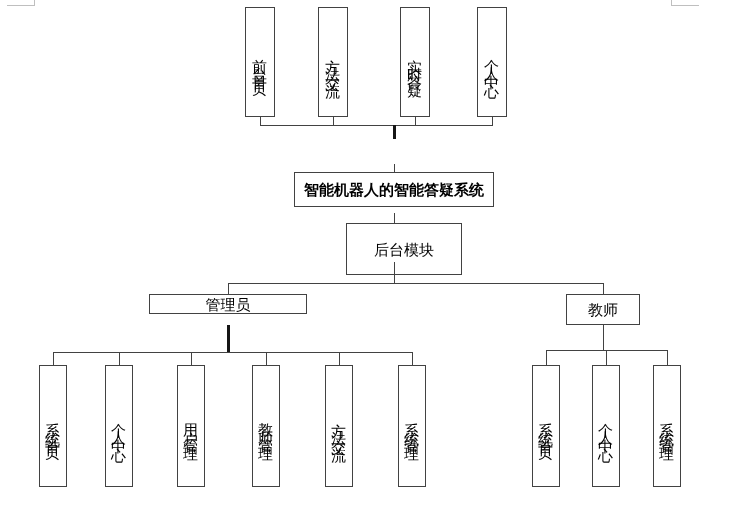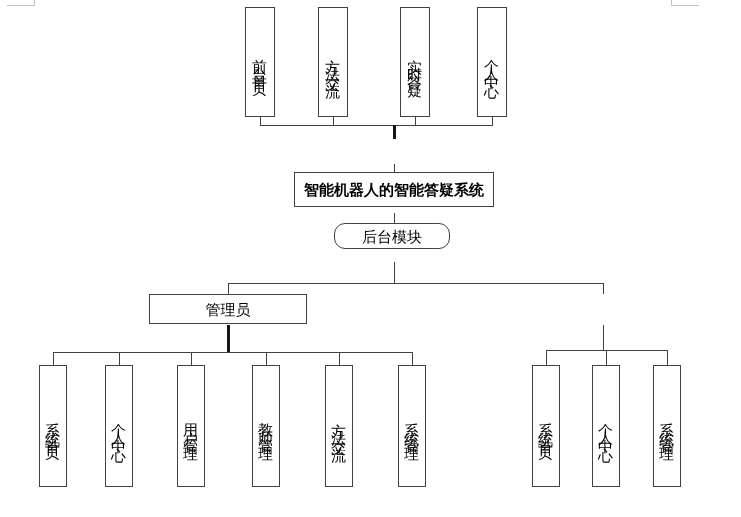--- a/index.html
+++ b/index.html
@@ -73,28 +73,29 @@
   <div class="line" style="left:259.5px; top:125px; width:233px; height:1px;"></div>
   <div class="line bold" style="left:392.5px; top:125px; width:3px; height:14px;"></div>
 
 
   <div class="line" style="left:393.5px; top:164px; width:1px; height:8px;"></div>
 
   <div class="node title-node" style="left:294px; top:172px; width:200px; height:35px;">智能机器人的智能答疑系统</div>
 
   <div class="line" style="left:393.5px; top:213px; width:1px; height:10px;"></div>
 
-  <div class="node" style="left:334px; top:223px; width:116px; height:26px;border-radius:11px;">后台模块</div>
+  <div class="node" style="left:346px; top:223px; width:116px; height:52px;">后台模块</div>
 
   <div class="line" style="left:393.5px; top:262px; width:1px; height:21px;"></div>
   <div class="line" style="left:227.5px; top:283px; width:376px; height:1px;"></div>
   <div class="line" style="left:227.5px; top:283px; width:1px; height:11px;"></div>
   <div class="line" style="left:602.5px; top:283px; width:1px; height:11px;"></div>
 
-  <div class="node" style="left:149px; top:294px; width:158px; height:30px;">管理员</div>
+  <div class="node" style="left:149px; top:294px; width:158px; height:20px;">管理员</div>
+  <div class="node" style="left:566px; top:294px; width:74px; height:31px;">教师</div>
 
   <div class="line bold" style="left:226.5px; top:325px; width:3px; height:27px;"></div>
   <div class="line" style="left:52.5px; top:352px; width:360px; height:1px;"></div>
   <div class="line" style="left:52.5px; top:352px; width:1px; height:13px;"></div>
   <div class="line" style="left:118.5px; top:352px; width:1px; height:13px;"></div>
   <div class="line" style="left:190.5px; top:352px; width:1px; height:13px;"></div>
   <div class="line" style="left:265.5px; top:352px; width:1px; height:13px;"></div>
   <div class="line" style="left:338.5px; top:352px; width:1px; height:13px;"></div>
   <div class="line" style="left:411.5px; top:352px; width:1px; height:13px;"></div>
 

